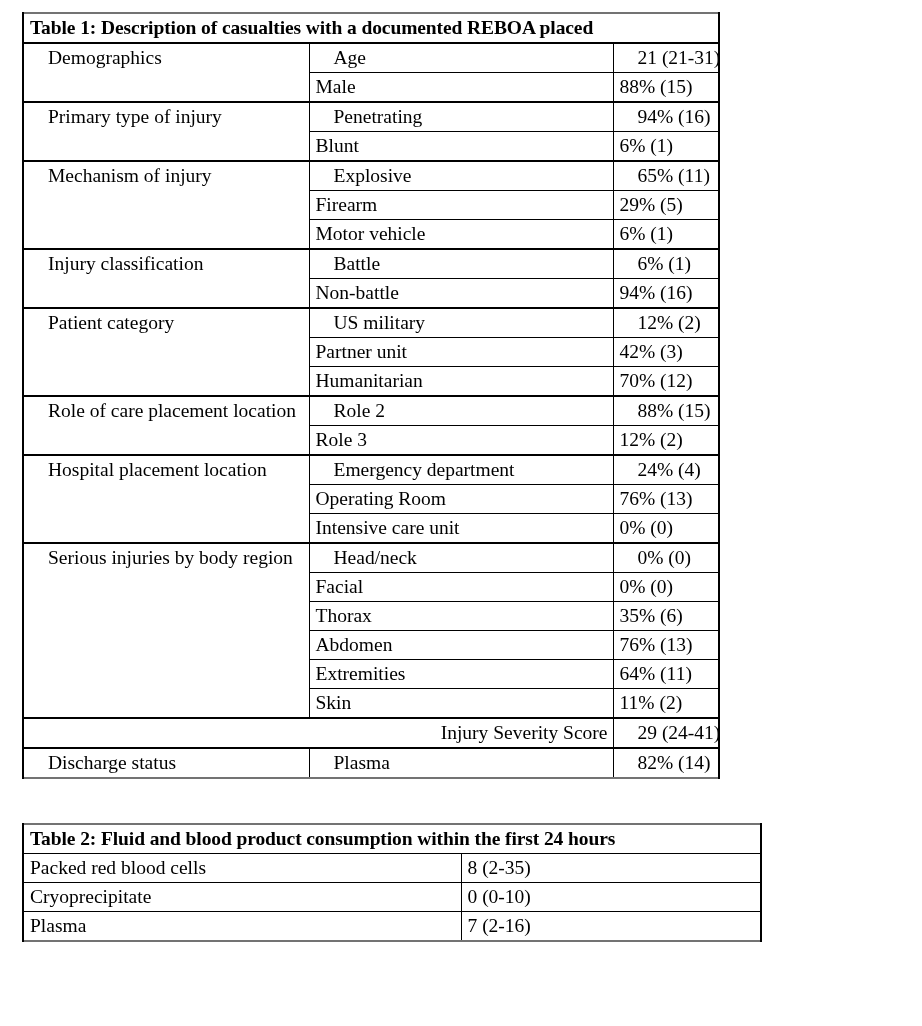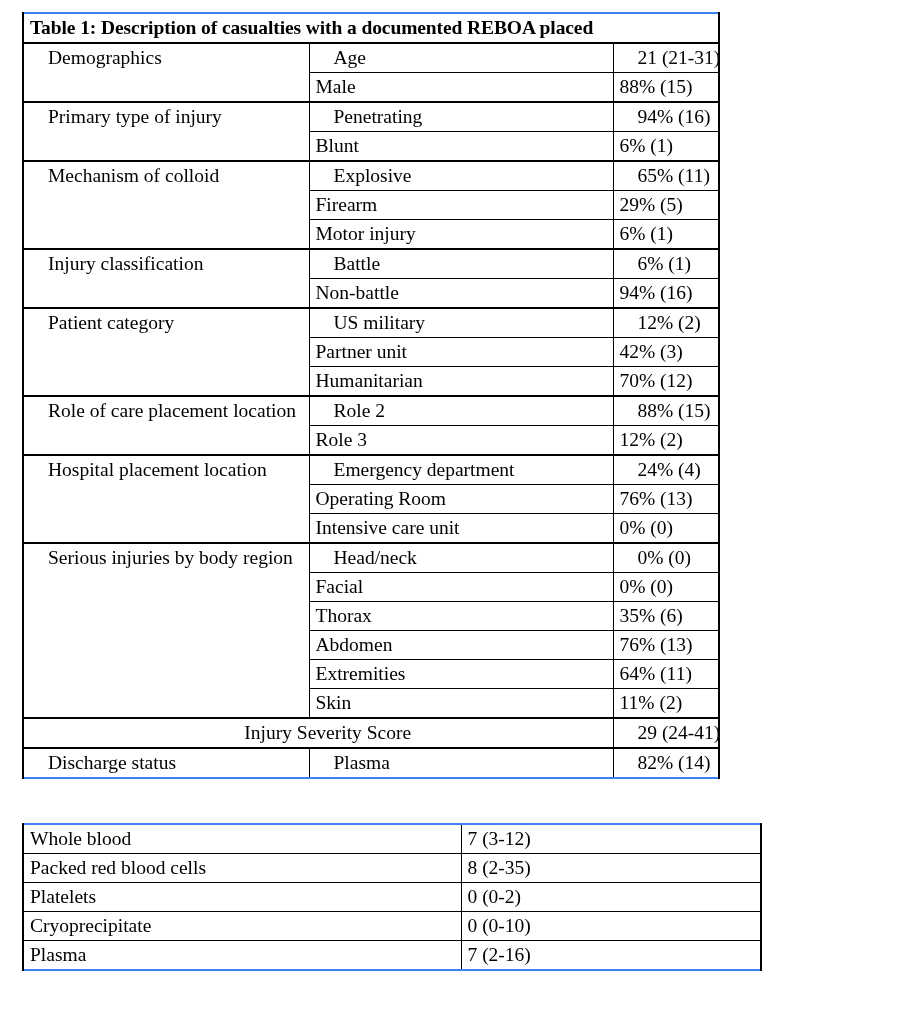--- a/index.html
+++ b/index.html
@@ -53,21 +53,21 @@
     line-height: 25px;
     vertical-align: top;
     height: 26px;
     box-sizing: border-box;
     overflow: hidden;
     white-space: nowrap;
   }
 
   
   table.doc {
-    border: 2px solid #3b82f6;
+    border: 2px solid #737373;
   }
   table.doc td.outer-left  { border-left-width: 2px; }
   table.doc td.outer-right { border-right-width: 2px; }
 
   
   td.title-cell {
     font-weight: bold;
     font-size: 19.5px;
     line-height: 25px;
     border-bottom-width: 2px;
@@ -89,21 +89,21 @@
   col.t1-c3 { width: 106px; }
 
   
   col.t2-c1 { width: 438px; }
   col.t2-c2 { width: 300px; }
 
   
   tr.section-start > td { border-top-width: 2px; padding-left: 24px; }
 
   td.span-left {
-    text-align: center;
+    text-align: right;
   }
 </style>
 </head>
 <body>
 
 <div class="page">
 
   <div class="table1-wrap">
     <table class="doc">
       <colgroup>
@@ -131,30 +131,30 @@
           <td class="group-label outer-left" rowspan="2">Primary type of injury</td>
           <td>Penetrating</td>
           <td class="outer-right">94% (16)</td>
         </tr>
         <tr>
           <td>Blunt</td>
           <td class="outer-right">6% (1)</td>
         </tr>
 
         <tr class="section-start">
-          <td class="group-label outer-left" rowspan="3">Mechanism of colloid</td>
+          <td class="group-label outer-left" rowspan="3">Mechanism of injury</td>
           <td>Explosive</td>
           <td class="outer-right">65% (11)</td>
         </tr>
         <tr>
           <td>Firearm</td>
           <td class="outer-right">29% (5)</td>
         </tr>
         <tr>
-          <td>Motor injury</td>
+          <td>Motor vehicle</td>
           <td class="outer-right">6% (1)</td>
         </tr>
 
         <tr class="section-start">
           <td class="group-label outer-left" rowspan="2">Injury classification</td>
           <td>Battle</td>
           <td class="outer-right">6% (1)</td>
         </tr>
         <tr>
           <td>Non-battle</td>
@@ -241,32 +241,27 @@
   </div>
 
   <div class="table2-wrap">
     <table class="doc">
       <colgroup>
         <col class="t2-c1">
           <col class="t2-c2">
       </colgroup>
       <tbody>
 
-
-        <tr>
-          <td class="outer-left">Whole blood</td>
-          <td class="outer-right">7 (3-12)</td>
-        </tr>
+        <tr>
+          <td class="title-cell outer-left outer-right" colspan="2">Table 2: Fluid and blood product consumption within the first 24 hours</td>
+        </tr>
+
         <tr>
           <td class="outer-left">Packed red blood cells</td>
           <td class="outer-right">8 (2-35)</td>
-        </tr>
-        <tr>
-          <td class="outer-left">Platelets</td>
-          <td class="outer-right">0 (0-2)</td>
         </tr>
         <tr>
           <td class="outer-left">Cryoprecipitate</td>
           <td class="outer-right">0 (0-10)</td>
         </tr>
         <tr>
           <td class="outer-left">Plasma</td>
           <td class="outer-right">7 (2-16)</td>
         </tr>
 

